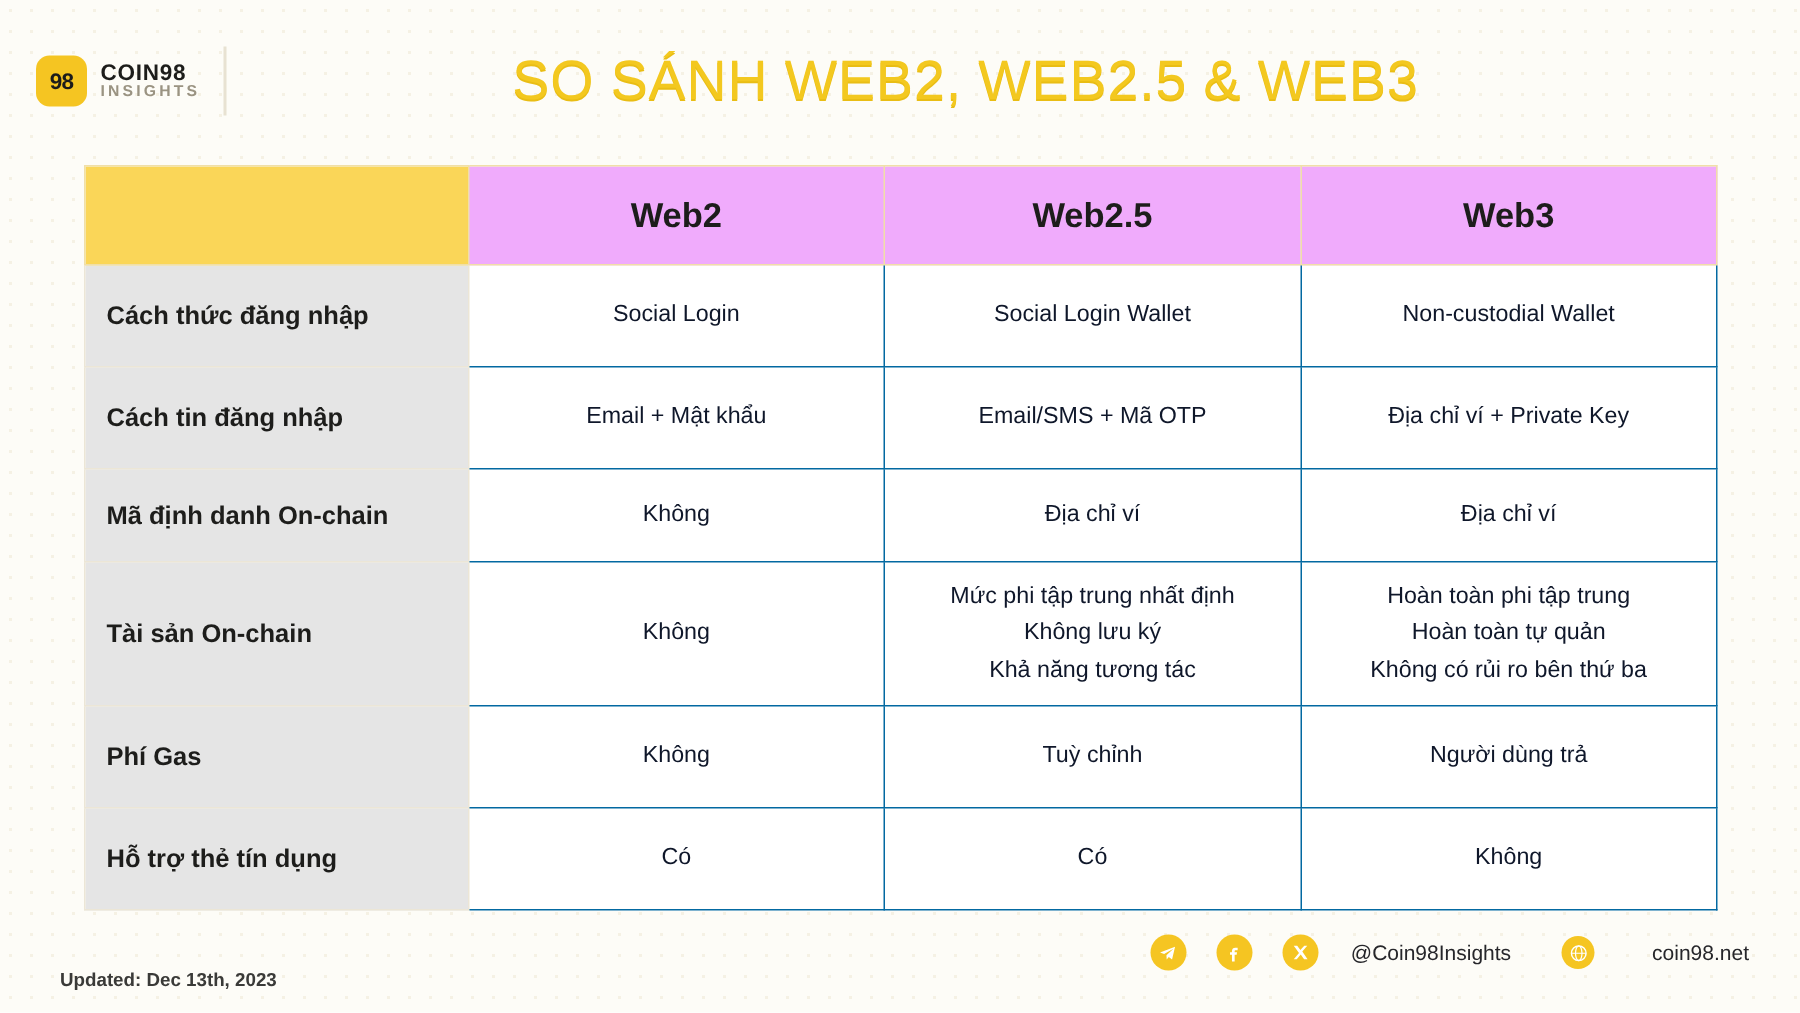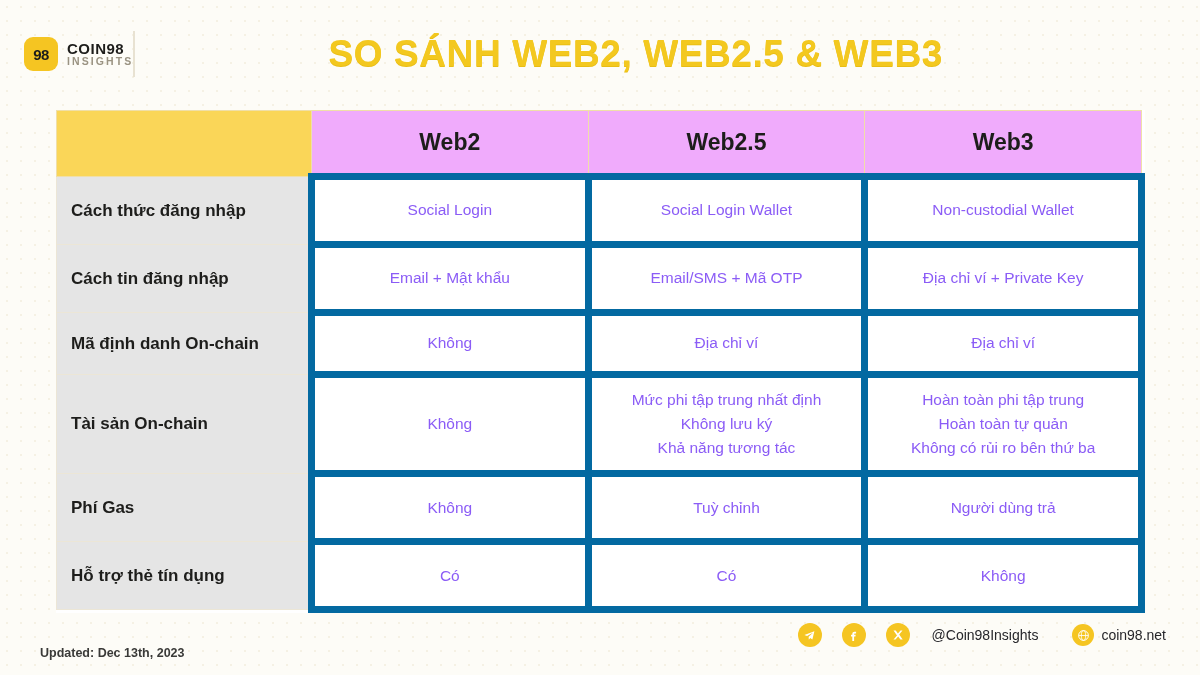--- a/index.html
+++ b/index.html
@@ -31,20 +31,21 @@
     position: absolute;
     top: 22px; left: 24px; right: 24px;
     height: 64px;
     display: flex;
     align-items: center;
   }
   .logo {
     display: flex;
     align-items: center;
     gap: 9px;
+    padding-right: 16px;
     border-right: 2px solid #e8e2d2;
     height: 46px;
   }
   .logo-mark {
     width: 34px; height: 34px;
     border-radius: 9px;
     background: #f5c522;
     color: #1b1b1b;
     font-weight: bold;
     font-size: 15px;
@@ -63,21 +64,21 @@
   .logo-text .l2 {
     font-size: 10.5px;
     font-weight: bold;
     letter-spacing: 2.1px;
     color: #9a9382;
   }
   .title {
     flex: 1;
     text-align: center;
     font-size: 37px;
-    font-weight: bold;
+    font-weight: normal;
     color: #f3c81f;
     letter-spacing: .6px;
     margin-left: -40px;
     text-shadow: 0 1px 0 #e9bd14;
   }
 
   
   .table-wrap {
     position: absolute;
     left: 56px; top: 110px;
@@ -103,22 +104,22 @@
     padding: 10px 0 10px 14px;
     font-size: 17px;
     font-weight: bold;
     color: #1d1d1b;
     border: 1px solid #ece6d6;
     background: #e5e5e5;
   }
   tbody td {
     text-align: center;
     font-size: 15.5px;
-    color: #8b5cf6;
-    border: 7px solid #0369a1;
+    color: #0f172a;
+    border: 1px solid #0369a1;
     padding: 10px 8px;
     line-height: 1.55;
     background: #fff;
   }
   col.c0 { width: 23.5%; }
   col.c1 { width: 25.5%; }
   col.c2 { width: 25.5%; }
   col.c3 { width: 25.5%; }
 
   tbody tr.r-login th, tbody tr.r-login td { height: 68px; }
@@ -163,20 +164,21 @@
   }
   .handle {
     font-size: 14px;
     color: #26262a;
     margin-left: 2px;
     margin-right: 14px;
   }
   .site {
     font-size: 14px;
     color: #26262a;
+    margin-left: 31px;
   }
   .globe {
     width: 22px; height: 22px;
     border-radius: 50%;
     background: #f5c522;
     display: inline-flex; align-items: center; justify-content: center;
     color: #fff; font-size: 13px;
     margin-right: 7px;
     vertical-align: middle;
   }

